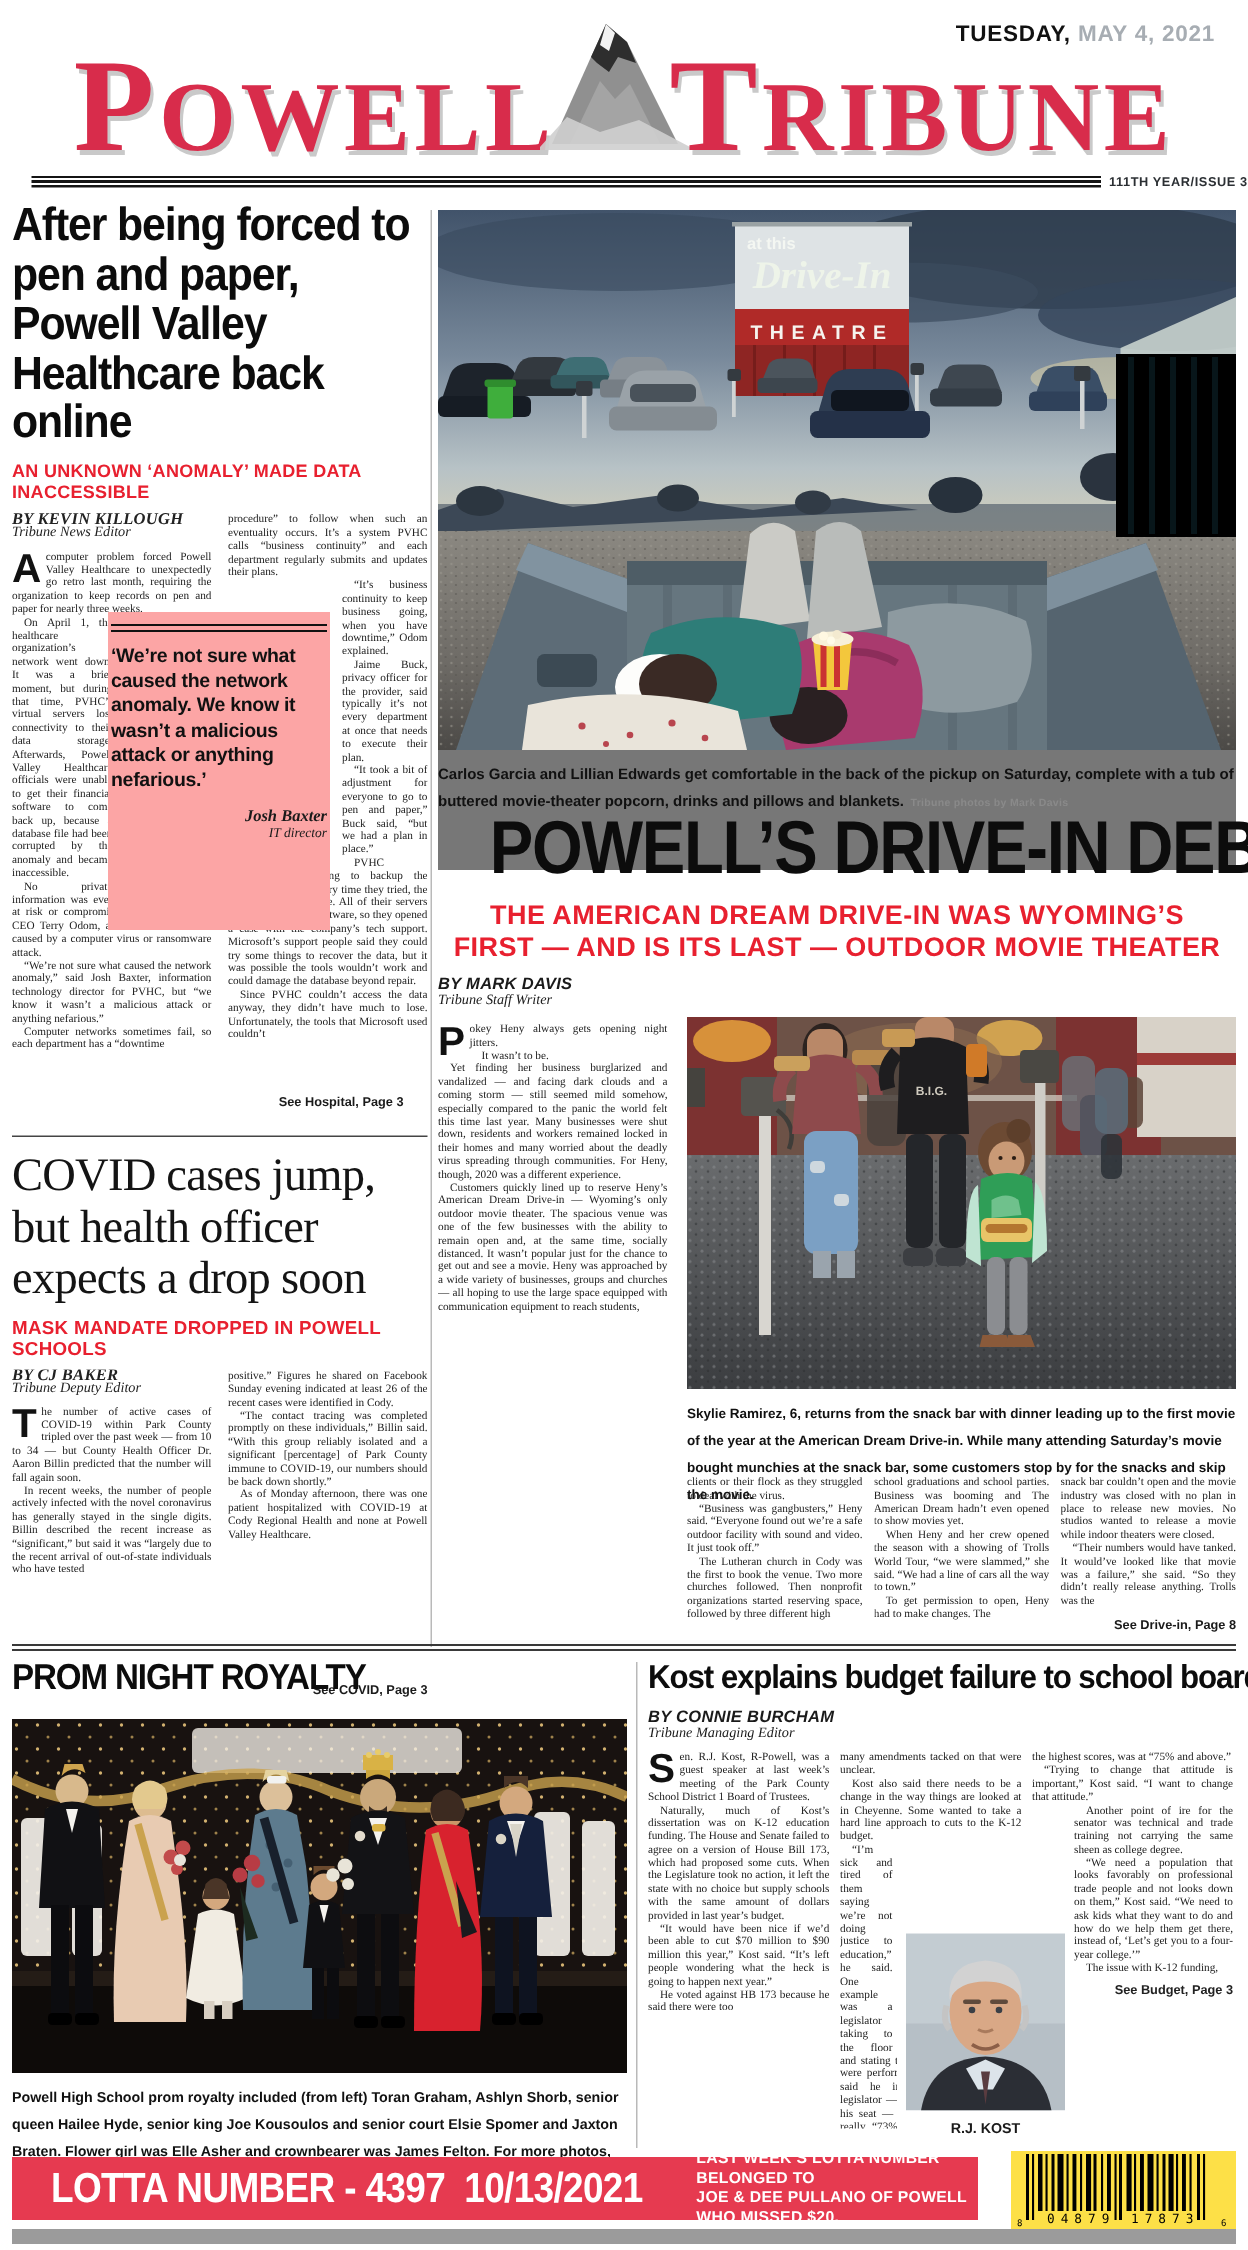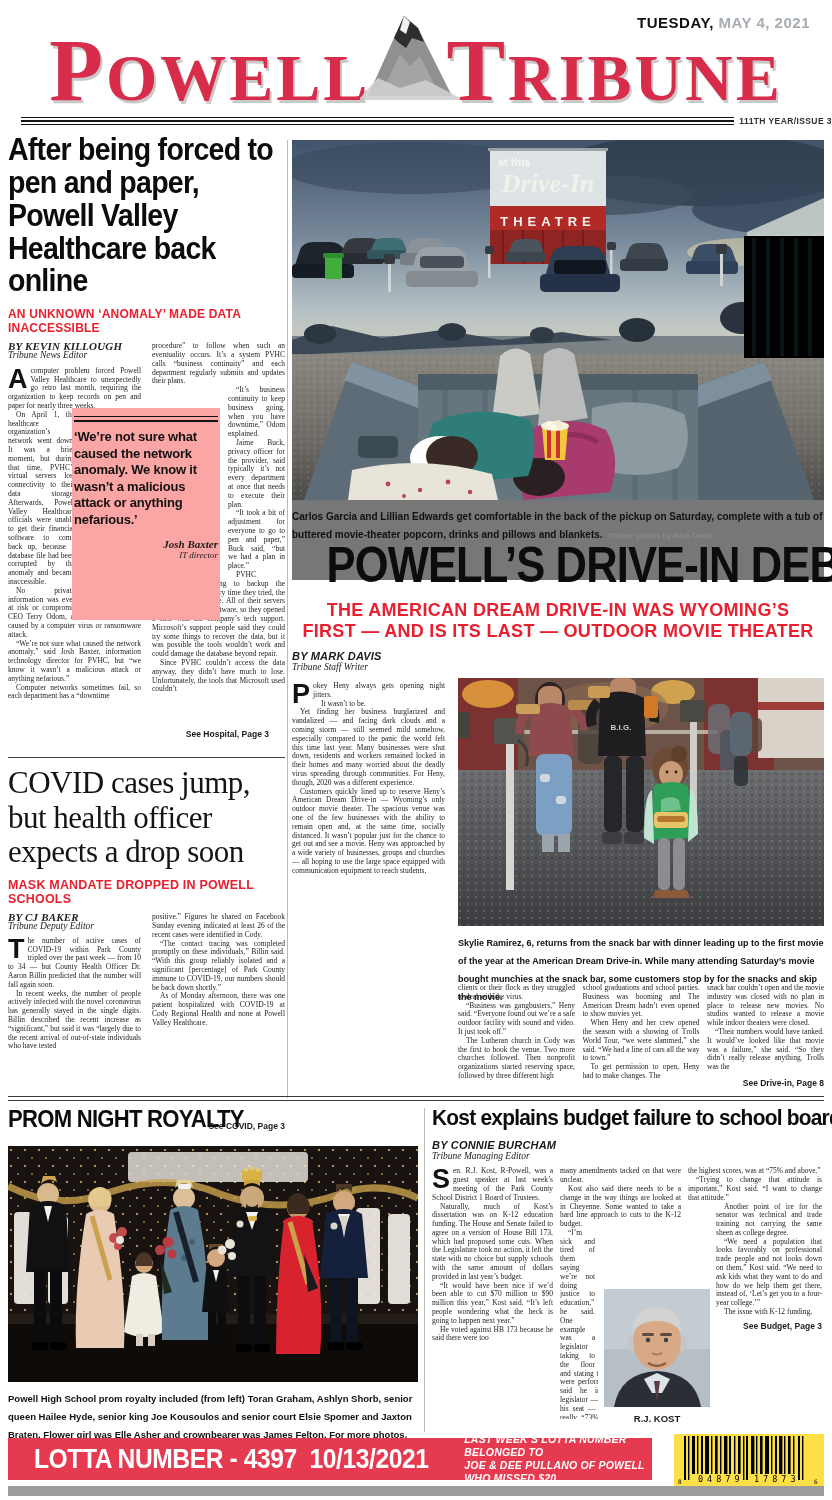--- a/index.html
+++ b/index.html
@@ -108,21 +108,21 @@
   .kost-cap { font-weight:bold; font-size:9.5px; text-align:center; margin-top:2px; }
   .sp-r.kost-sp { width:86px; height:140px; }
   .sp-l.kost-sp { width:28px; height:130px; }
   .kost-jump { text-align:right; margin-top:5px; }
 
   
   .lotta { position:absolute; left:8px; top:1438px; width:644px; height:42px; background:#e63a50;
     display:flex; align-items:center; color:#fff; }
   .lotta-main { font-weight:bold; font-size:28px; letter-spacing:-.5px; white-space:nowrap;
     transform:scaleX(.88); transform-origin:left center; margin-left:26px; }
-  .lotta-sub { margin-left:-18px; font-weight:bold; font-size:10.5px; line-height:13px; letter-spacing:.2px;font-style:italic; }
+  .lotta-sub { margin-left:-18px; font-weight:bold; font-size:10.5px; line-height:13px; letter-spacing:.2px; }
   .barcode { position:absolute; left:674px; top:1434px; width:150px; height:52px; background:#fde047; }
   .graybar { position:absolute; left:8px; top:1486px; width:816px; height:10px; background:#9b9b9b; }
 </style>
 </head>
 <body>
 
 <div class="page">
 
   <div class="dateline">
     <span class="d1">TUESDAY,</span><span class="d2"> MAY 4, 2021</span>

